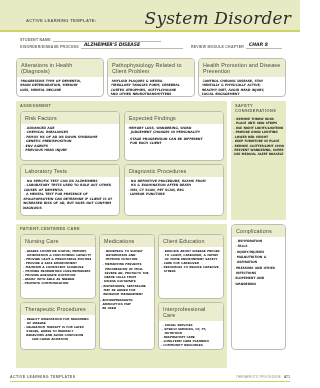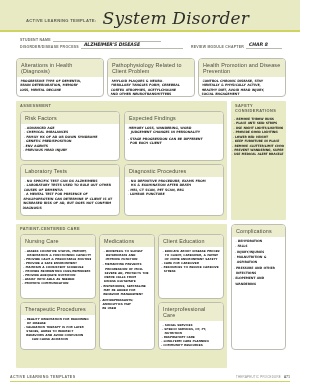--- a/index.html
+++ b/index.html
@@ -25,20 +25,21 @@
     display:flex;align-items:flex-end;padding-left:26px;box-sizing:border-box;
   }
   .alt-label{
     font-size:4.1px;letter-spacing:.35px;color:#5d5d52;font-weight:700;
     text-transform:uppercase;padding-bottom:7.5px;white-space:nowrap;
   }
   .doc-title{
     font-family:"DejaVu Serif", serif;font-style:italic;font-size:17px;
     color:#2e2e2a;padding-left:6px;padding-bottom:2px;letter-spacing:.2px;
     white-space:nowrap;
+    margin-left:42px;
   }
 
   
   .info{
     position:absolute;left:20px;top:35px;width:262px;
     font-size:3.5px;color:#6c6c62;letter-spacing:.25px;text-transform:uppercase;
   }
   .info-row{display:flex;align-items:flex-end;height:7px;white-space:nowrap;}
   .info-row .cap{font-weight:700;color:#6c6c62;}
   .line{

